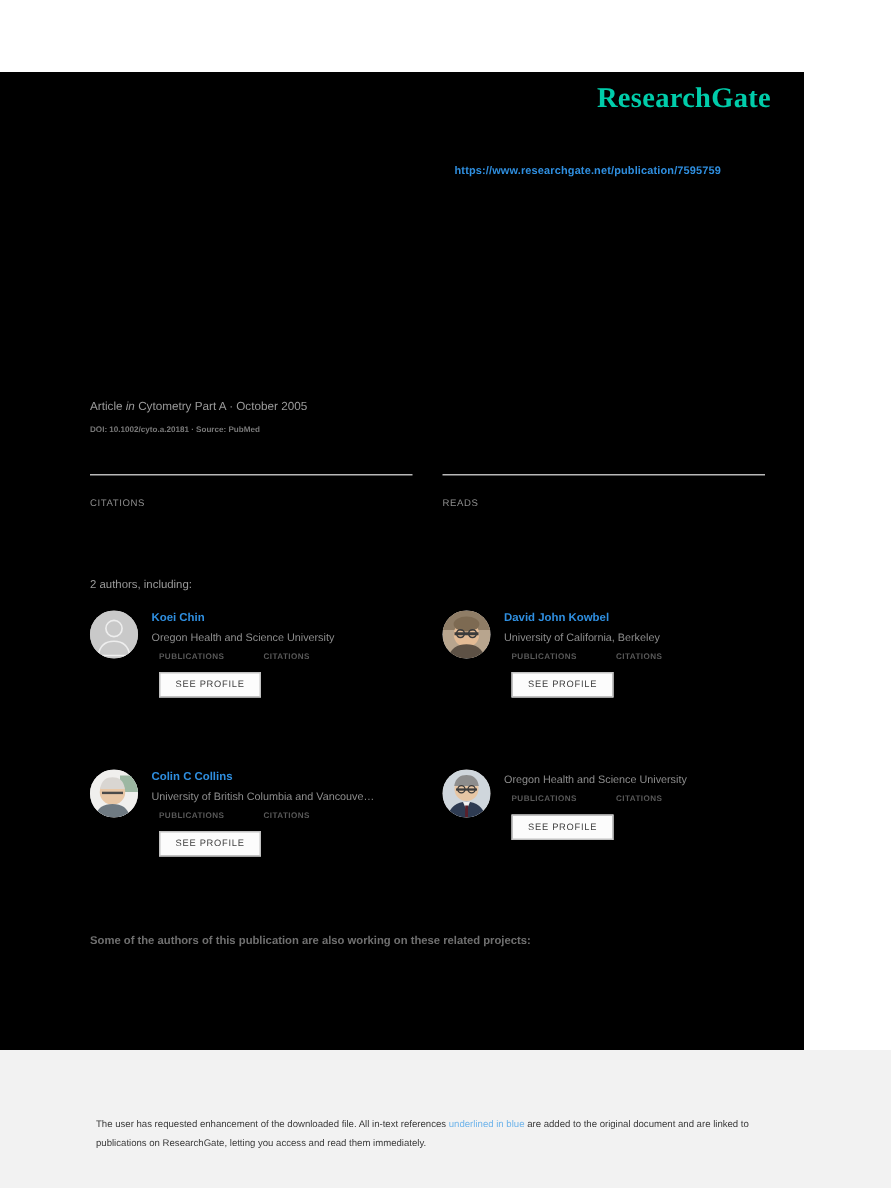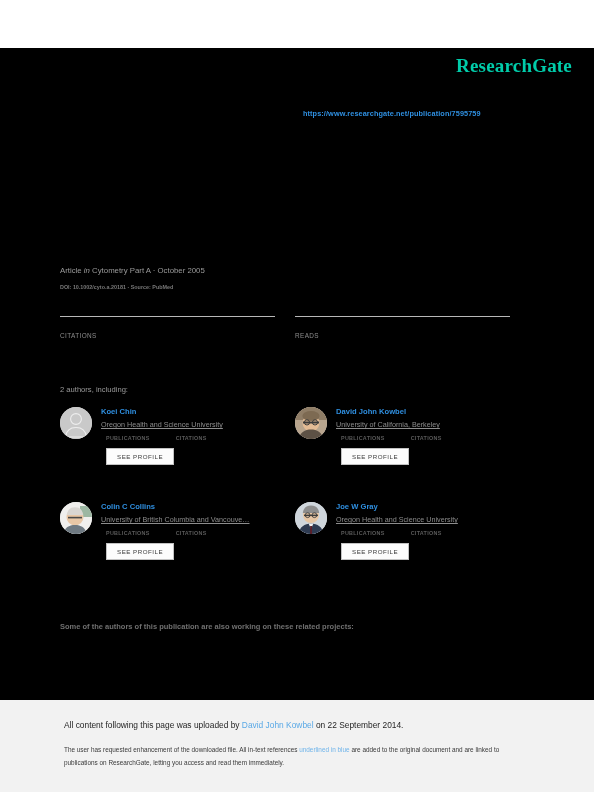--- a/index.html
+++ b/index.html
@@ -11,21 +11,21 @@
   }
 
   
   .page { position:relative; width:594px; height:792px; background:#ffffff; }
 
   
   .top-margin { position:absolute; left:0; top:0; width:594px; height:48px; background:#ffffff; }
 
   
   .dark-body {
-    position:absolute; left:0; top:48px; width:594px; height:652px;
+    position:absolute; left:0; top:48px; width:536px; height:652px;
     background:#000000;
     color:#ffffff;
   }
 
   
   .brand {
     position:absolute; right:22px; top:7px;
     font-family:"Liberation Serif", serif;
     font-size:19px; font-weight:700;
     color:#00ccaa;
@@ -78,38 +78,38 @@
     position:absolute; left:60px; top:337px;
     font-size:7.6px; color:#9a9a9a;
   }
   .author-grid { position:absolute; left:60px; top:358px; width:470px; }
   .author {
     position:absolute; width:235px;
   }
   .author.c0 { left:0; }
   .author.c1 { left:235px; }
   .author.r0 { top:0; }
-  .author.r1 { top:95px; }
+  .author.r1 { top:106px; }
 
   .av {
     position:absolute; left:0; top:1px;
     width:32px; height:32px; border-radius:50%;
     overflow:hidden; background:#c9c9c9;
   }
   .av svg, .av .face { display:block; width:32px; height:32px; }
 
   .a-body { margin-left:41px; }
   .a-name {
     font-size:7.6px; font-weight:700; color:#2f8fe0;
     white-space:nowrap; line-height:11px;
   }
   .a-affil {
     font-size:7.2px; color:#8d8d8d;
     white-space:nowrap; overflow:hidden; text-overflow:ellipsis;
-    line-height:12px; margin-top:2px; max-width:190px;text-decoration:underline;
+    line-height:12px; margin-top:2px; max-width:190px;
   }
   .a-stats {
     margin-top:4px; margin-left:5px;
     display:flex; gap:26px;
   }
   .a-stat-num {
     font-size:8px; font-weight:700; color:#080808; line-height:7px;
   }
   .a-stat-label {
     font-size:5.4px; font-weight:700; color:#5a5a5a; letter-spacing:.3px;
@@ -295,21 +295,20 @@
             <path d="M7.8 11 C8.6 5.4 12 3.6 16 3.6 C20 3.6 23.4 5.4 24.2 11 Z" fill="#8d8d8d"></path>
             <rect x="9" y="12.6" width="14" height="1.5" fill="#3c3c3c"></rect>
             <circle cx="12.6" cy="13.2" r="2.4" fill="none" stroke="#3c3c3c" stroke-width=".9"></circle>
             <circle cx="19.4" cy="13.2" r="2.4" fill="none" stroke="#3c3c3c" stroke-width=".9"></circle>
             <path d="M3.5 32 C4.5 25 9.5 21.5 16 21.5 C22.5 21.5 27.5 25 28.5 32 Z" fill="#2e3b52"></path>
             <path d="M13.6 21.5 L16 27 L18.4 21.5 Z" fill="#f2f2f2"></path>
             <rect x="15.1" y="24" width="1.9" height="8" fill="#5b1f2a"></rect>
           </svg>
         </div>
         <div class="a-body">
-          <div class="a-name">Joe W Gray</div>
           <div class="a-affil">Oregon Health and Science University</div>
           <div class="a-stats">
             <div>
               <div class="a-stat-num"></div>
               <div class="a-stat-label">PUBLICATIONS</div>
             </div>
             <div>
               <div class="a-stat-num"></div>
               <div class="a-stat-label">CITATIONS</div>
             </div>
@@ -319,21 +318,18 @@
       </div>
 
     </div>
 
     <div class="projects-head">Some of the authors of this publication are also working on these related projects:</div>
 
 
   </div>
 
   <div class="footer">
-    <div class="foot-main">
-      <span>All content following this page was uploaded by </span><span class="lnk">David John Kowbel</span><span> on 22 September 2014.</span>
-    </div>
     <div class="foot-note">
       <span>The user has requested enhancement of the downloaded file. All in-text references </span><span class="lnk">underlined in blue</span><span> are added to the original document and are linked to publications on ResearchGate, letting you access and read them immediately.</span>
     </div>
   </div>
 
 </div>
 
 </body></html>

